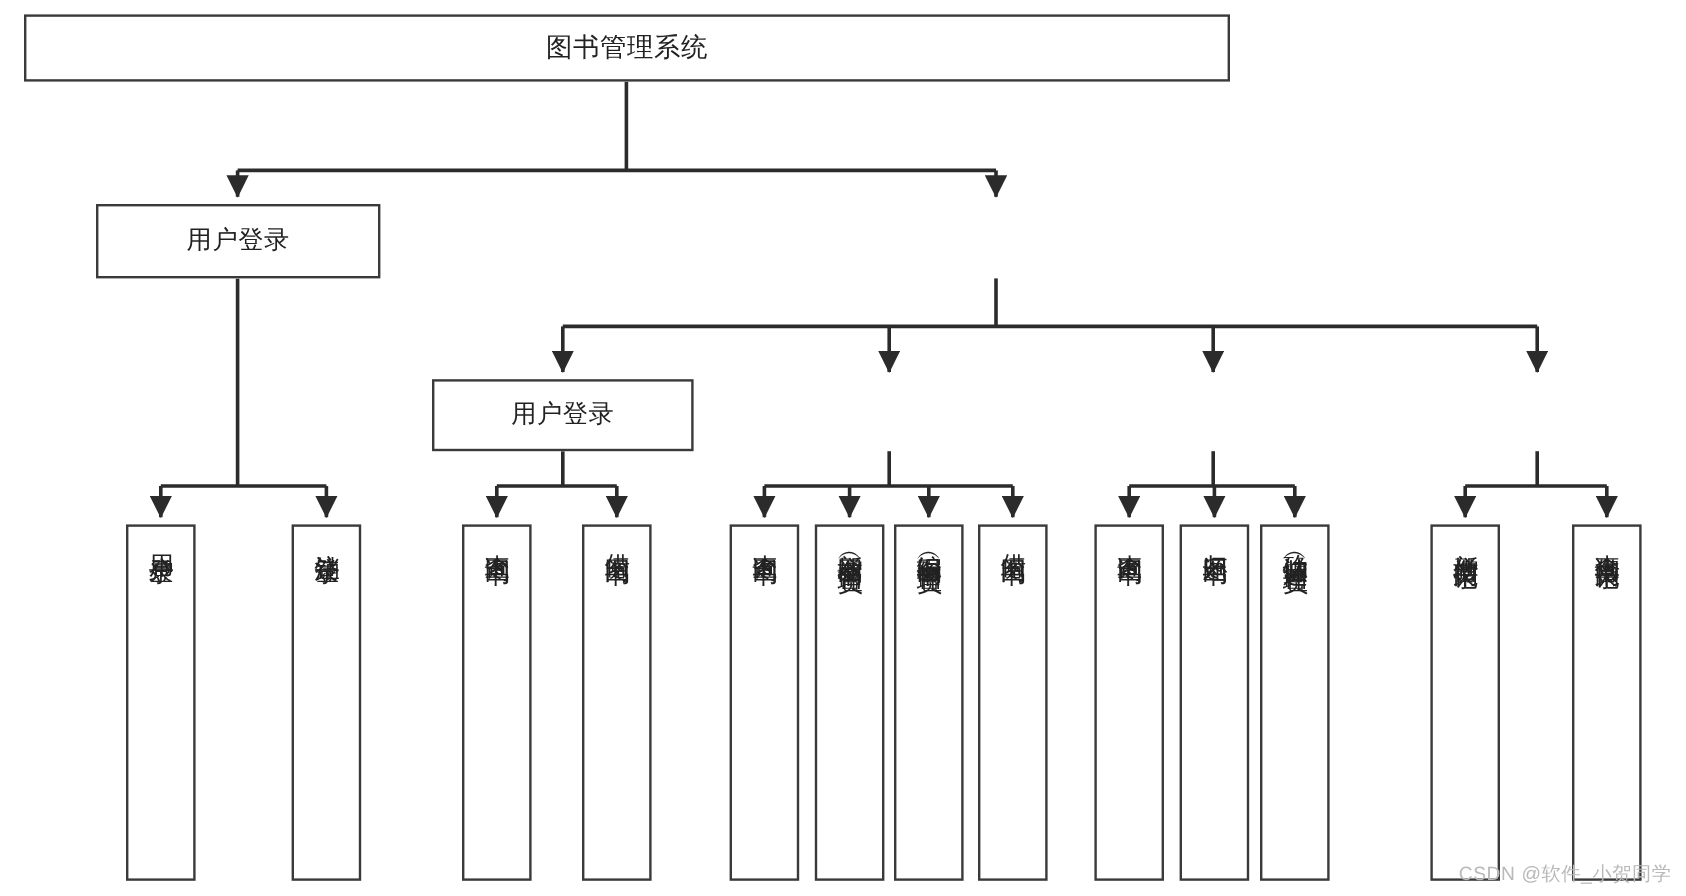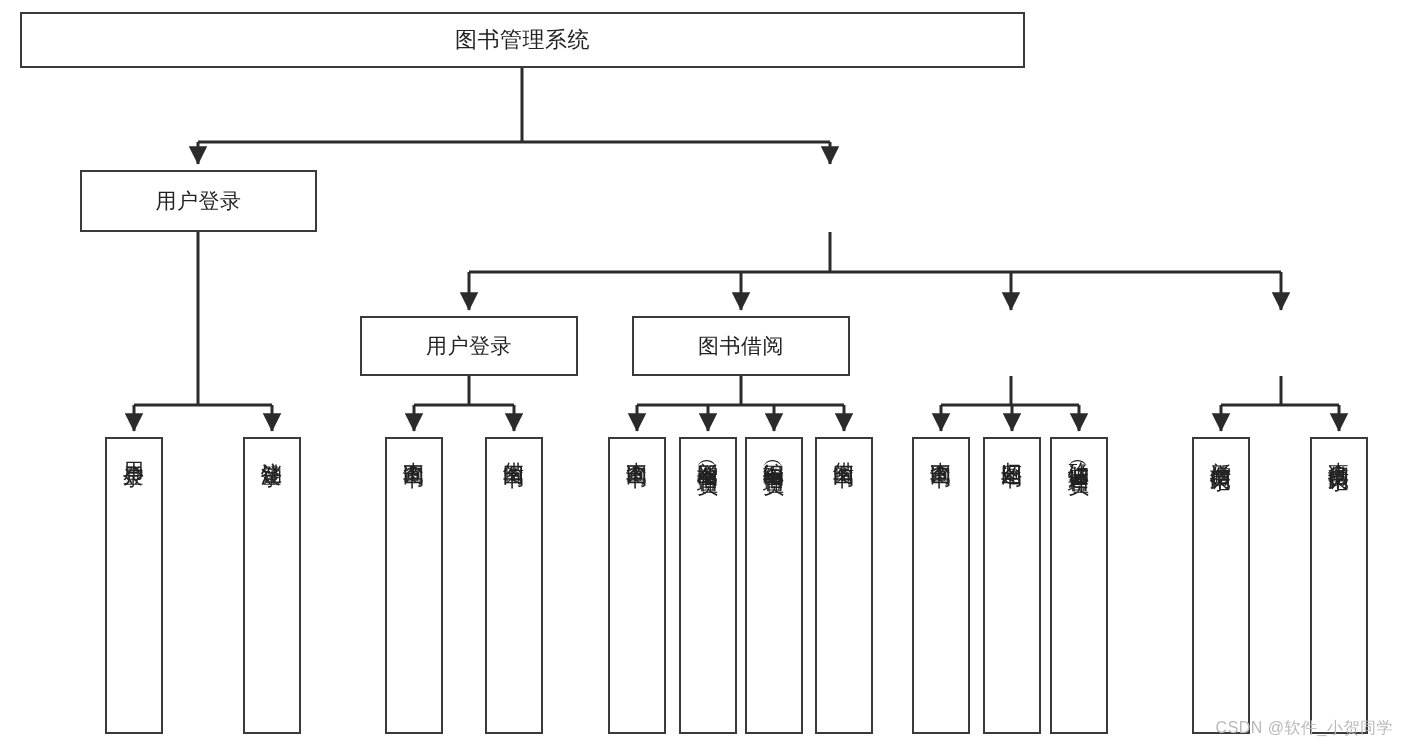--- a/index.html
+++ b/index.html
@@ -133,23 +133,20 @@
     <span class="label">图书管理系统</span>
   </div>
 
   <div class="node h" style="left:80px; top:170px; width:237px; height:62px;">
     <span class="label">用户登录</span>
   </div>
 
   <div class="node h" style="left:360px; top:316px; width:218px; height:60px;">
     <span class="label">用户登录</span>
   </div>
-  <div class="node h" style="left:632px; top:316px; width:218px; height:60px;">
-    <span class="label">图书借阅</span>
-  </div>
 
   <div class="node v" style="left:105px; top:437px; width:58px; height:297px;">
     <span class="label">用户登录</span>
   </div>
   <div class="node v" style="left:243px; top:437px; width:58px; height:297px;">
     <span class="label">注销登录</span>
   </div>
   <div class="node v" style="left:385px; top:437px; width:58px; height:297px;">
     <span class="label">查询图书</span>
   </div>

